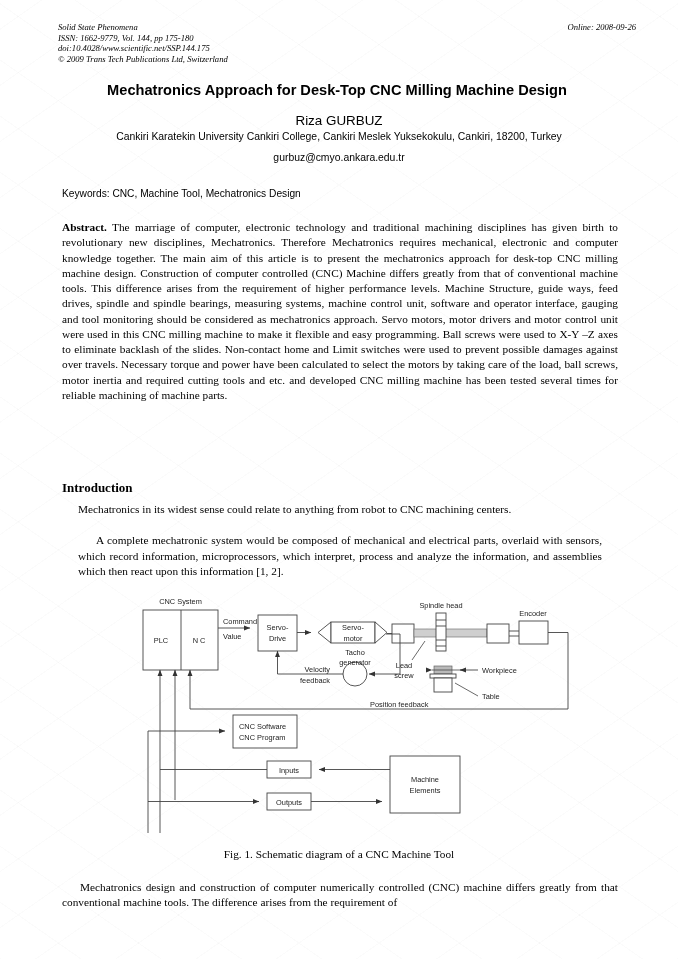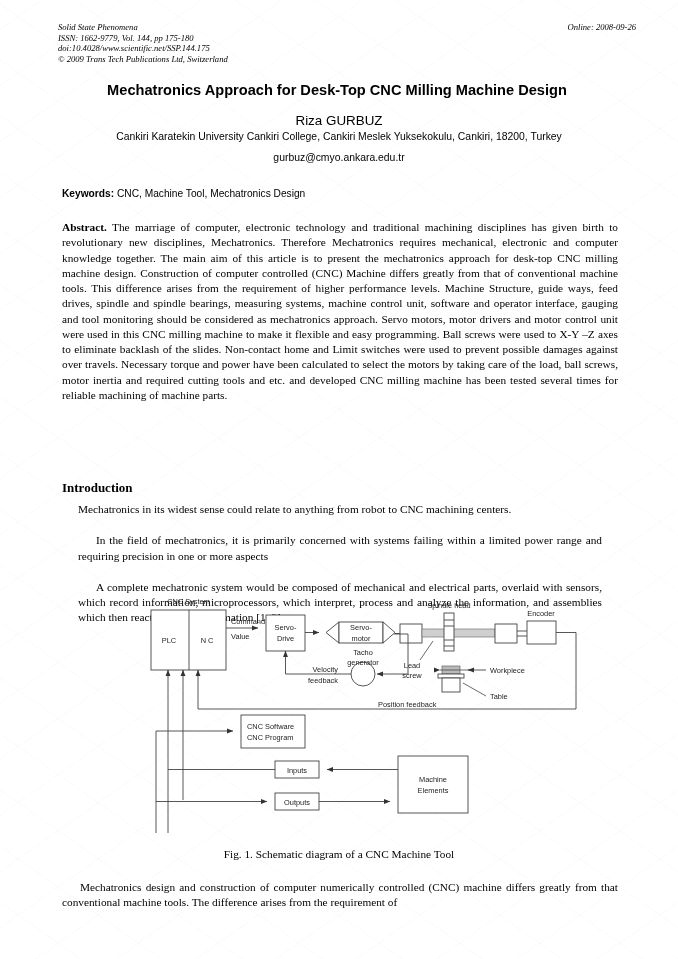--- a/index.html
+++ b/index.html
@@ -105,21 +105,21 @@
 
   
   .keywords {
     position: absolute;
     top: 188px;
     left: 62px;
     right: 48px;
     font-family: "Liberation Sans", sans-serif;
     font-size: 10.2px;
   }
-  .keywords b { font-weight: bold; }
+  .keywords b { font-weight: normal; }
 
   
   .abstract {
     position: absolute;
     top: 220px;
     left: 62px;
     width: 556px;
     font-size: 11.3px;
     line-height: 15.25px;
     text-align: justify;
@@ -143,21 +143,21 @@
     line-height: 15.25px;
     text-align: justify;
   }
   .body-1 p { margin: 16px; }
   .body-1 p.ind { text-indent: 18px; }
 
   
   #figure {
     position: absolute;
     top: 588px;
-    left: 8px;
+    left: 0;
     width: 580px;
     height: 250px;
   }
   #figure svg { display: block; }
   .fig-cap {
     position: absolute;
     top: 848px;
     left: 40px;
     right: 40px;
     text-align: center;
@@ -203,21 +203,20 @@
       <b>Keywords:</b><span> CNC, Machine Tool, Mechatronics Design</span>
     </div>
 
     <div class="abstract">
       <span class="lead">Abstract.</span><span> The marriage of computer, electronic technology and traditional machining disciplines has given birth to revolutionary new disciplines, Mechatronics. Therefore Mechatronics requires mechanical, electronic and computer knowledge together. The main aim of this article is to present the mechatronics approach for desk-top CNC milling machine design. Construction of computer controlled (CNC) Machine differs greatly from that of conventional machine tools. This difference arises from the requirement of higher performance levels. Machine Structure, guide ways, feed drives, spindle and spindle bearings, measuring systems, machine control unit, software and operator interface, gauging and tool monitoring should be considered as mechatronics approach. Servo motors, motor drivers and motor control unit were used in this CNC milling machine to make it flexible and easy programming. Ball screws were used to X-Y –Z axes to eliminate backlash of the slides. Non-contact home and Limit switches were used to prevent possible damages against over travels. Necessary torque and power have been calculated to select the motors by taking care of the load, ball screws, motor inertia and required cutting tools and etc. and developed CNC milling machine has been tested several times for reliable machining of machine parts.</span>
     </div>
 
     <div class="sec-head">Introduction</div>
     <div class="body-1">
       <p>Mechatronics in its widest sense could relate to anything from robot to CNC machining centers.</p>
-      <p class="ind">In the field of mechatronics, it is primarily concerned with systems failing within a limited power range and requiring precision in one or more aspects</p>
       <p class="ind">A complete mechatronic system would be composed of mechanical and electrical parts, overlaid with sensors, which record information, microprocessors, which interpret, process and analyze the information, and assemblies which then react upon this information [1, 2].</p>
     </div>
 
     <div id="figure">
       <svg width="678" height="250" viewBox="0 0 678 250" xmlns="http://www.w3.org/2000/svg" font-family="Liberation Sans, sans-serif" font-size="7.4" fill="#222">
 
         <defs>
           <marker id="ah" markerWidth="7" markerHeight="7" refX="6.4" refY="2.6" orient="auto" markerUnits="userSpaceOnUse">
             <path d="M0,0 L6.6,2.6 L0,5.2 z" fill="#333"></path>
           </marker>

